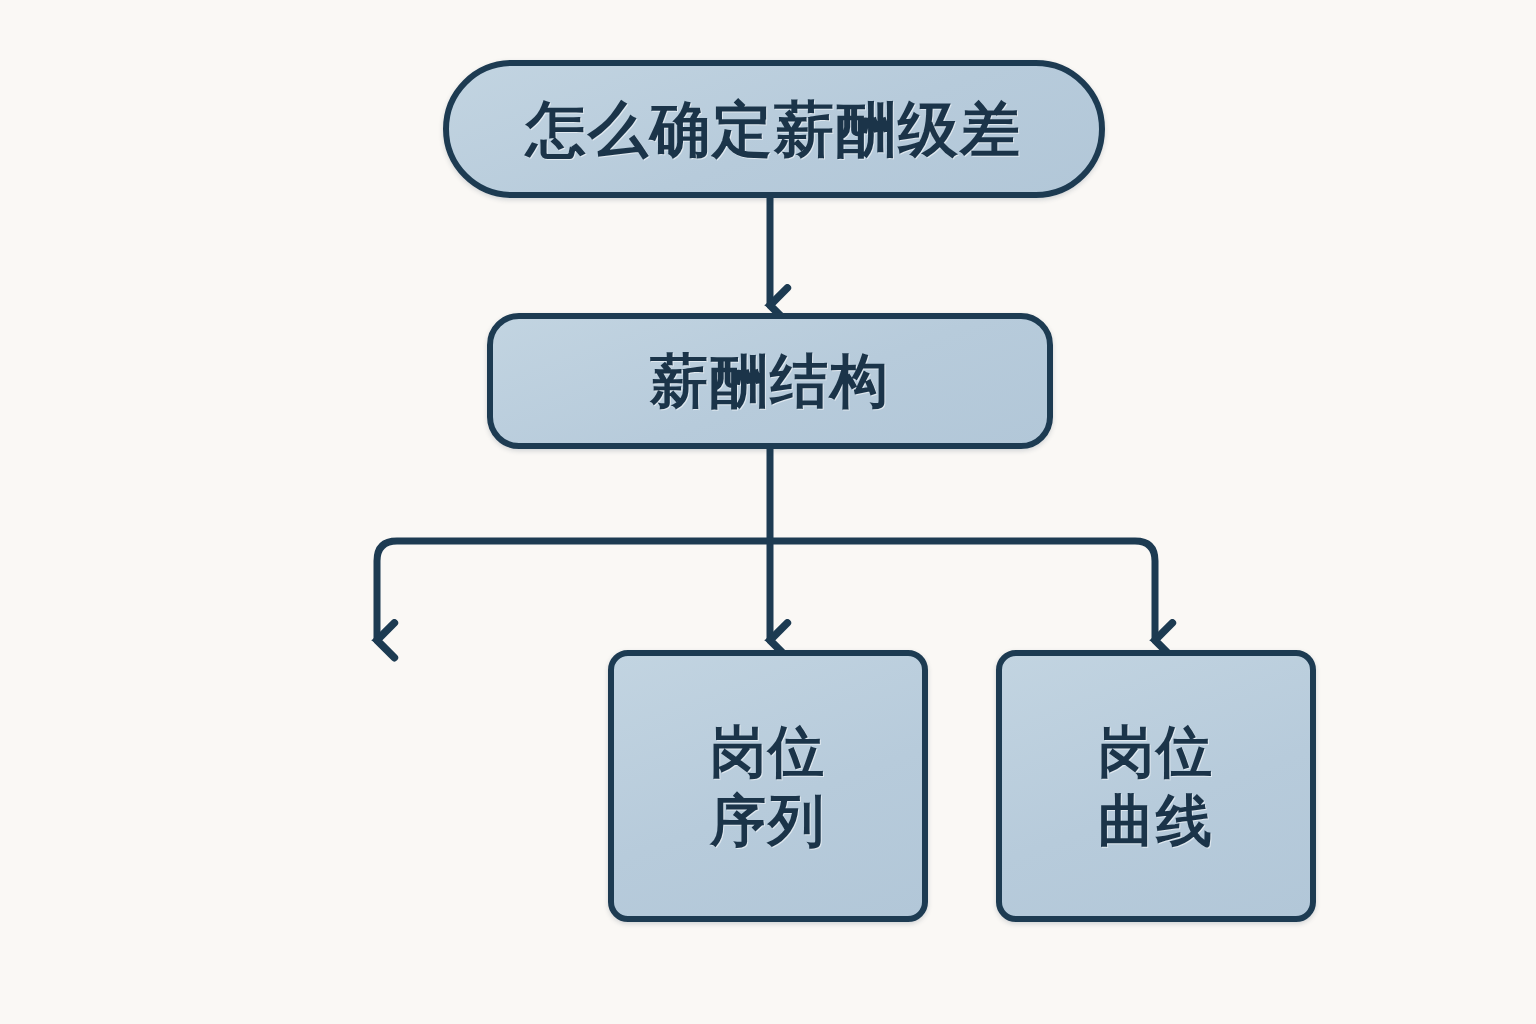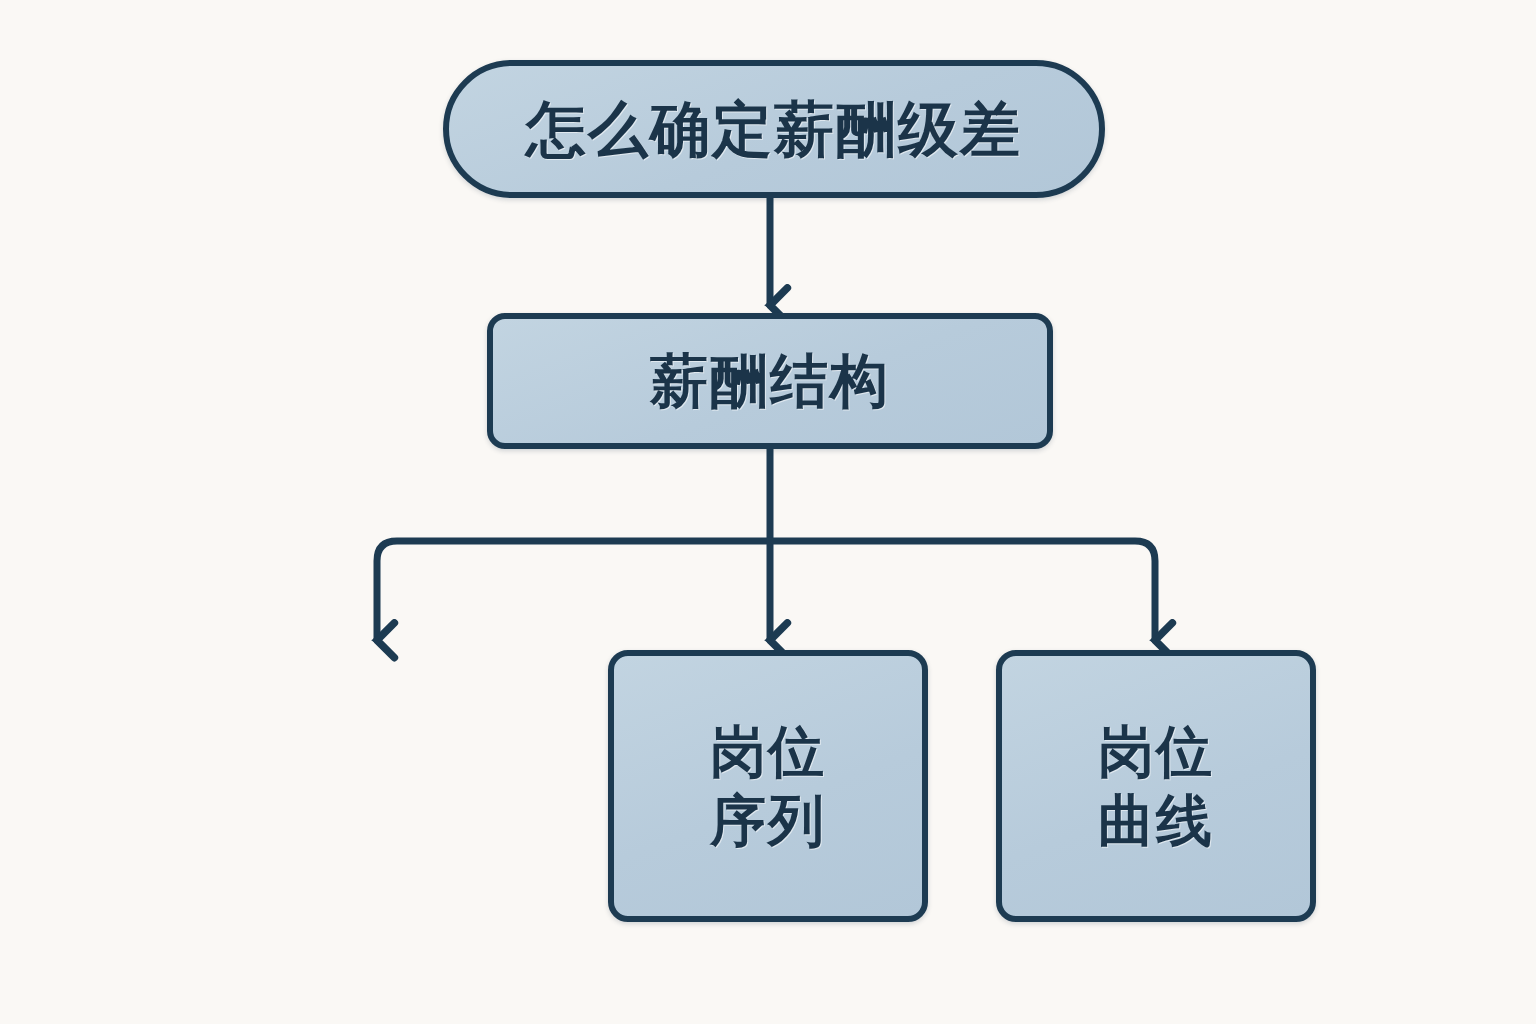--- a/index.html
+++ b/index.html
@@ -58,21 +58,21 @@
     font-size: 60px;
     line-height: 1.05;
   }
 
   
   #node-structure {
     left: 487px;
     top: 313px;
     width: 566px;
     height: 136px;
-    border-radius: 18px;
+    border-radius: 32px;
   }
   #node-structure .node-label {
     font-size: 58px;
     line-height: 1.05;
   }
 
   
   .leaf {
     top: 650px;
     width: 320px;

